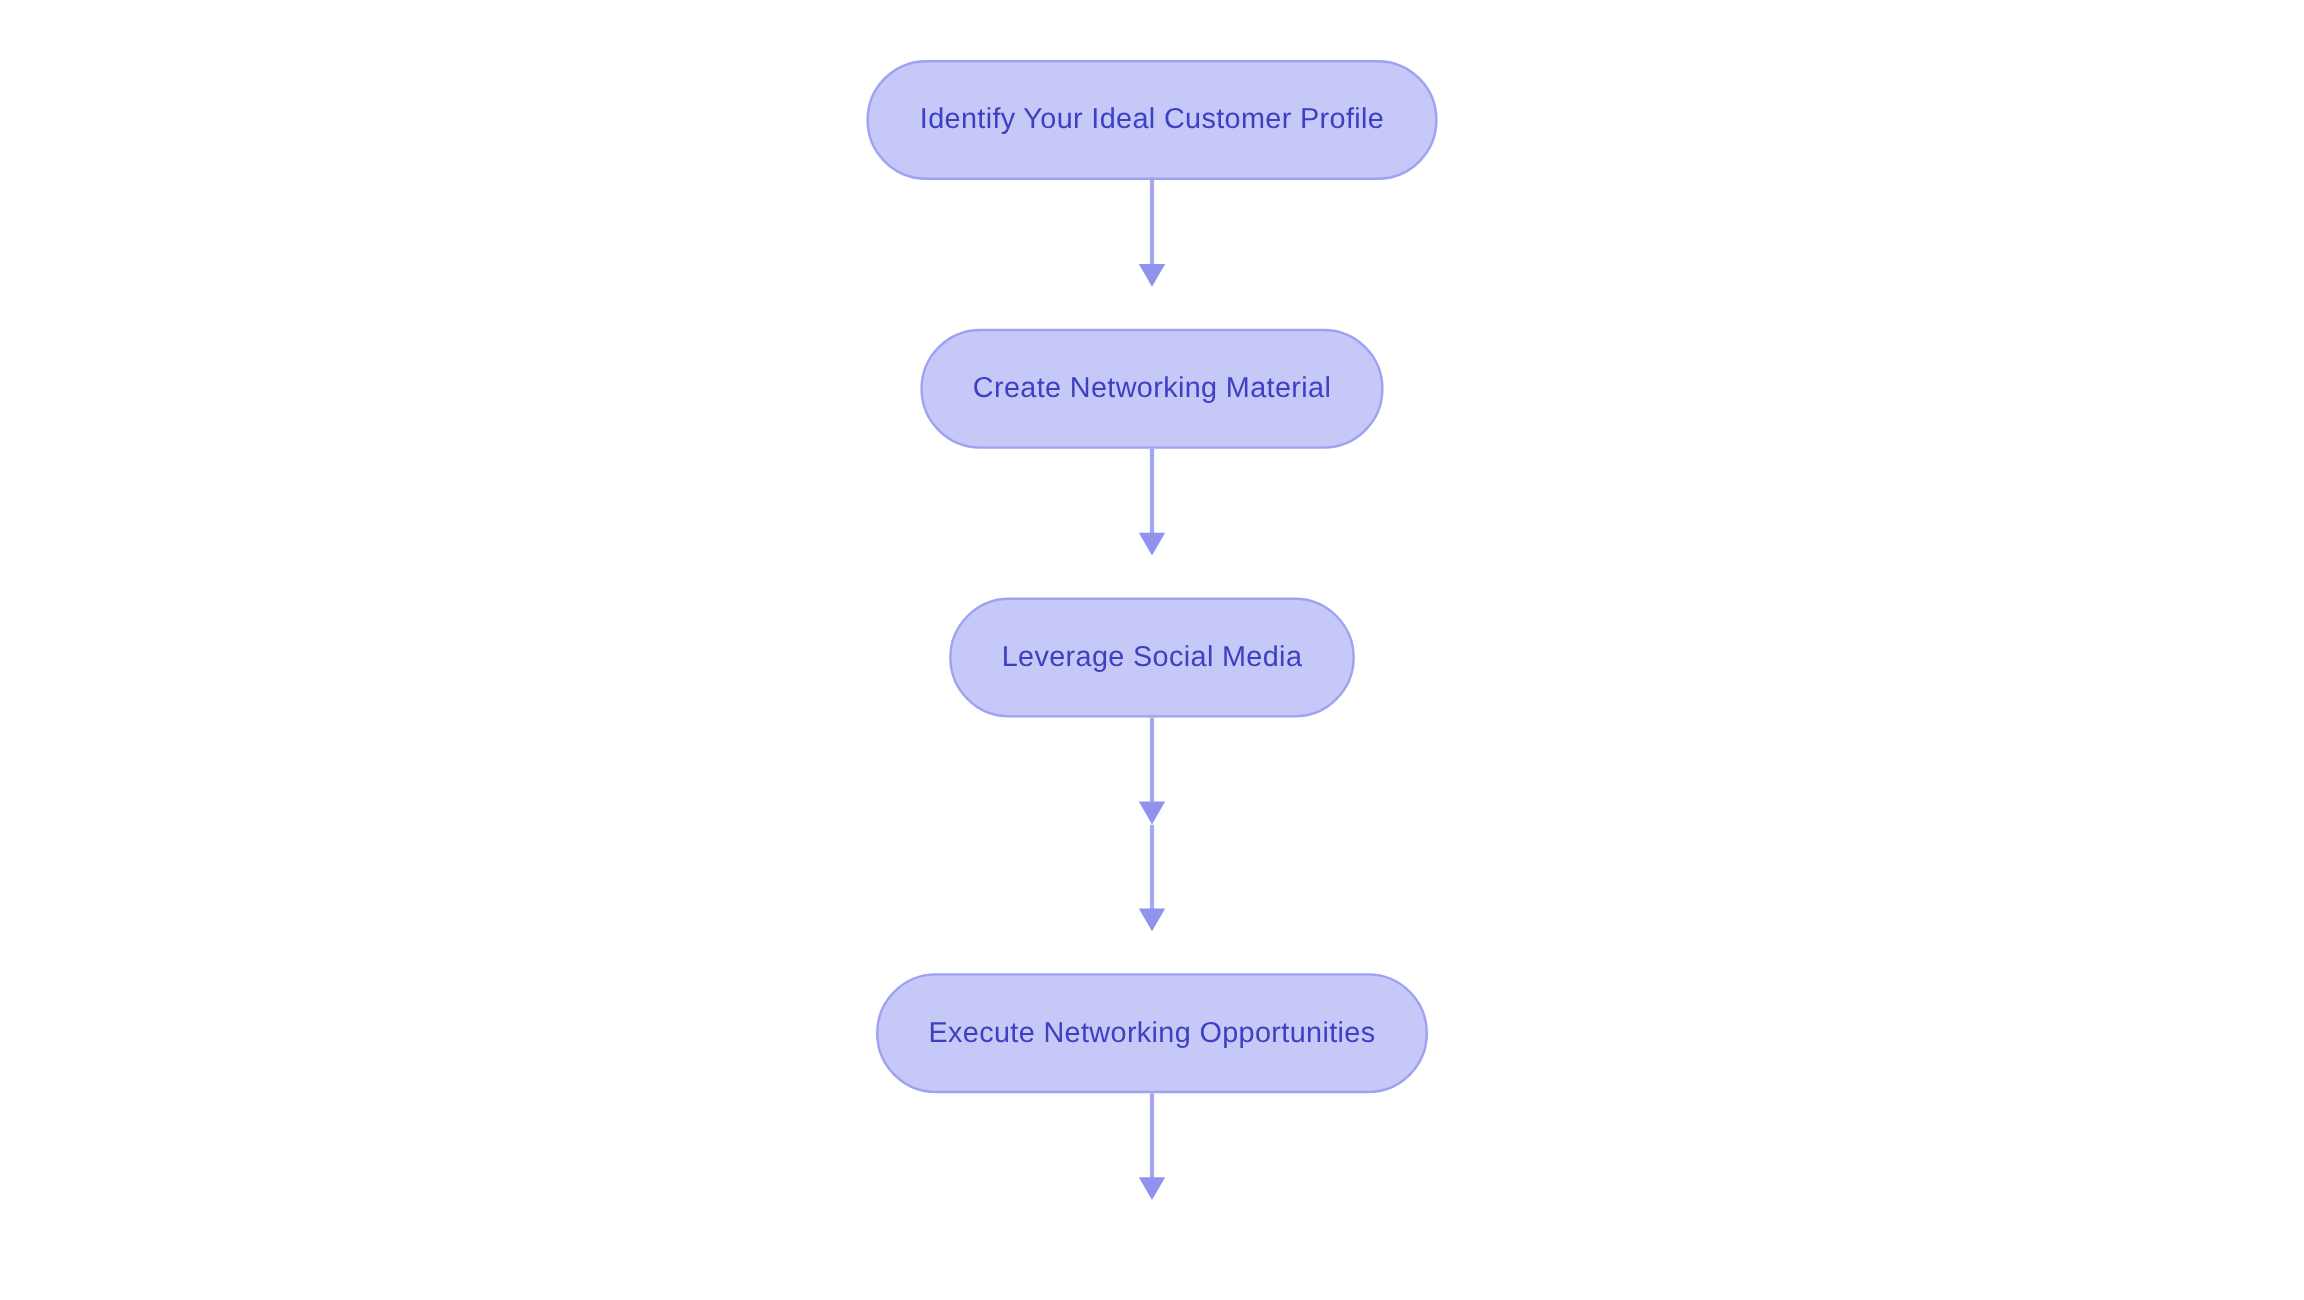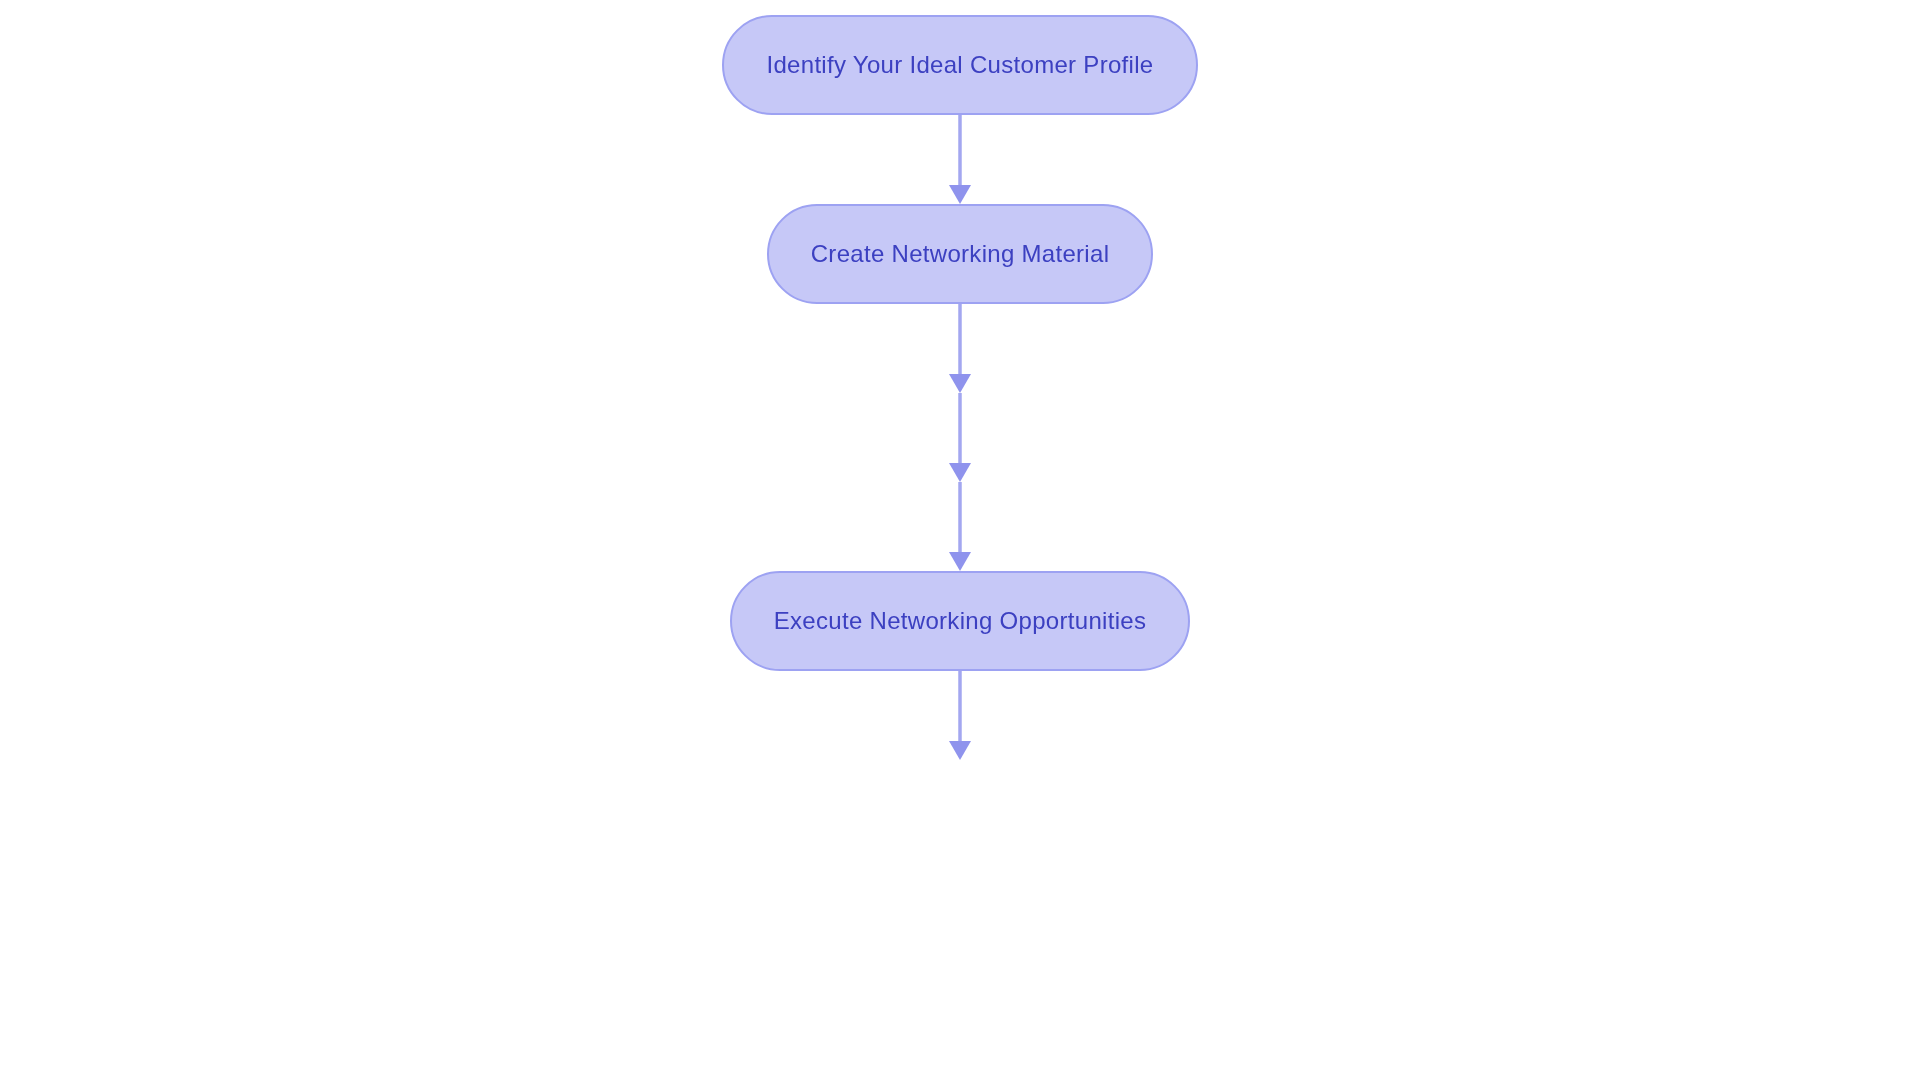--- a/index.html
+++ b/index.html
@@ -36,20 +36,21 @@
     align-items: center;
     justify-content: center;
     padding: 0 42px;
     white-space: nowrap;
     background: var(--node-fill, #c6c8f7);
     border: 2px solid var(--node-border, #9da2f2);
     border-radius: 50px;
     color: var(--node-text, #3c40c1);
     font-size: 24px;
     letter-spacing: 0.3px;
+    margin-top: 35px;
   }
   .arrow {
     display: block;
     height: 89px;
     width: 26px;
   }
   .arrow line {
     stroke: var(--arrow-line, #a3a7f0);
     stroke-width: 3.5;
   }
@@ -65,20 +66,21 @@
       <div class="node">Identify Your Ideal Customer Profile</div>
       <svg class="arrow" width="26" height="89" viewBox="0 0 26 89">
         <line x1="13" y1="0" x2="13" y2="71"></line>
         <polygon points="2,70 24,70 13,89"></polygon>
       </svg>
       <div class="node">Create Networking Material</div>
       <svg class="arrow" width="26" height="89" viewBox="0 0 26 89">
         <line x1="13" y1="0" x2="13" y2="71"></line>
         <polygon points="2,70 24,70 13,89"></polygon>
       </svg>
+      <div class="node">Leverage Social Media</div>
       <svg class="arrow" width="26" height="89" viewBox="0 0 26 89">
         <line x1="13" y1="0" x2="13" y2="71"></line>
         <polygon points="2,70 24,70 13,89"></polygon>
       </svg>
       <svg class="arrow" width="26" height="89" viewBox="0 0 26 89">
         <line x1="13" y1="0" x2="13" y2="71"></line>
         <polygon points="2,70 24,70 13,89"></polygon>
       </svg>
       <div class="node">Execute Networking Opportunities</div>
       <svg class="arrow" width="26" height="89" viewBox="0 0 26 89">

